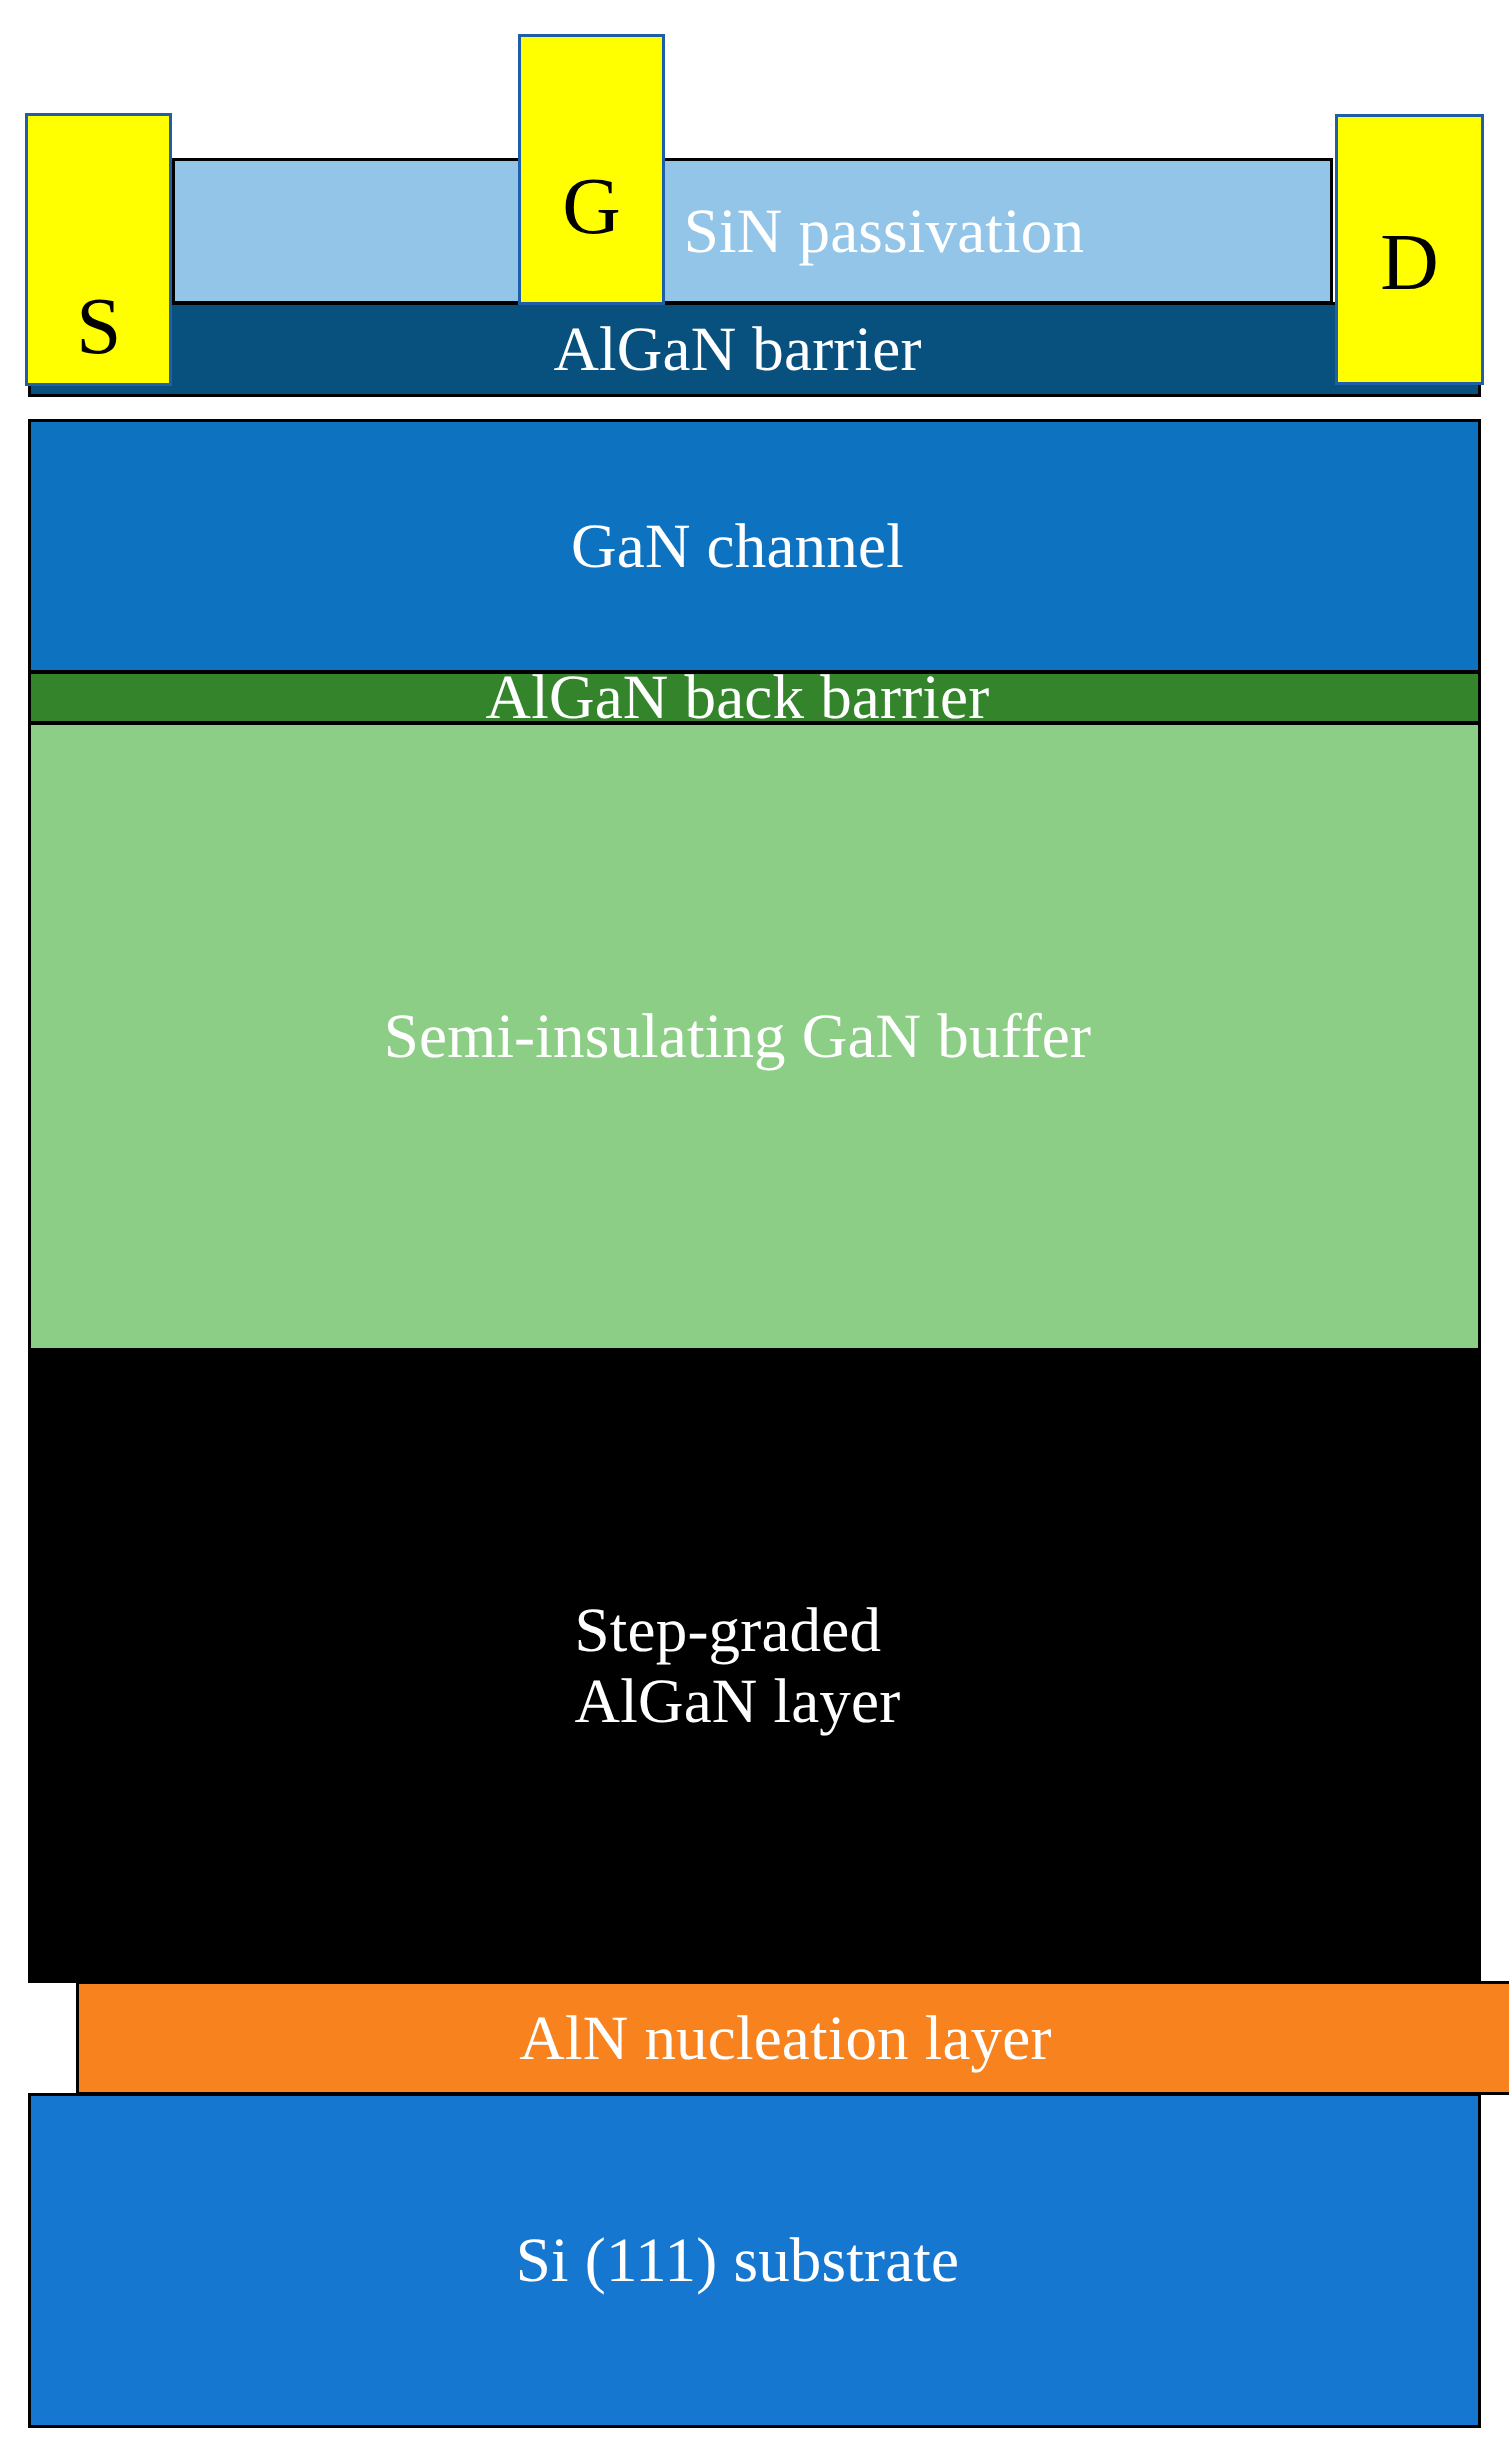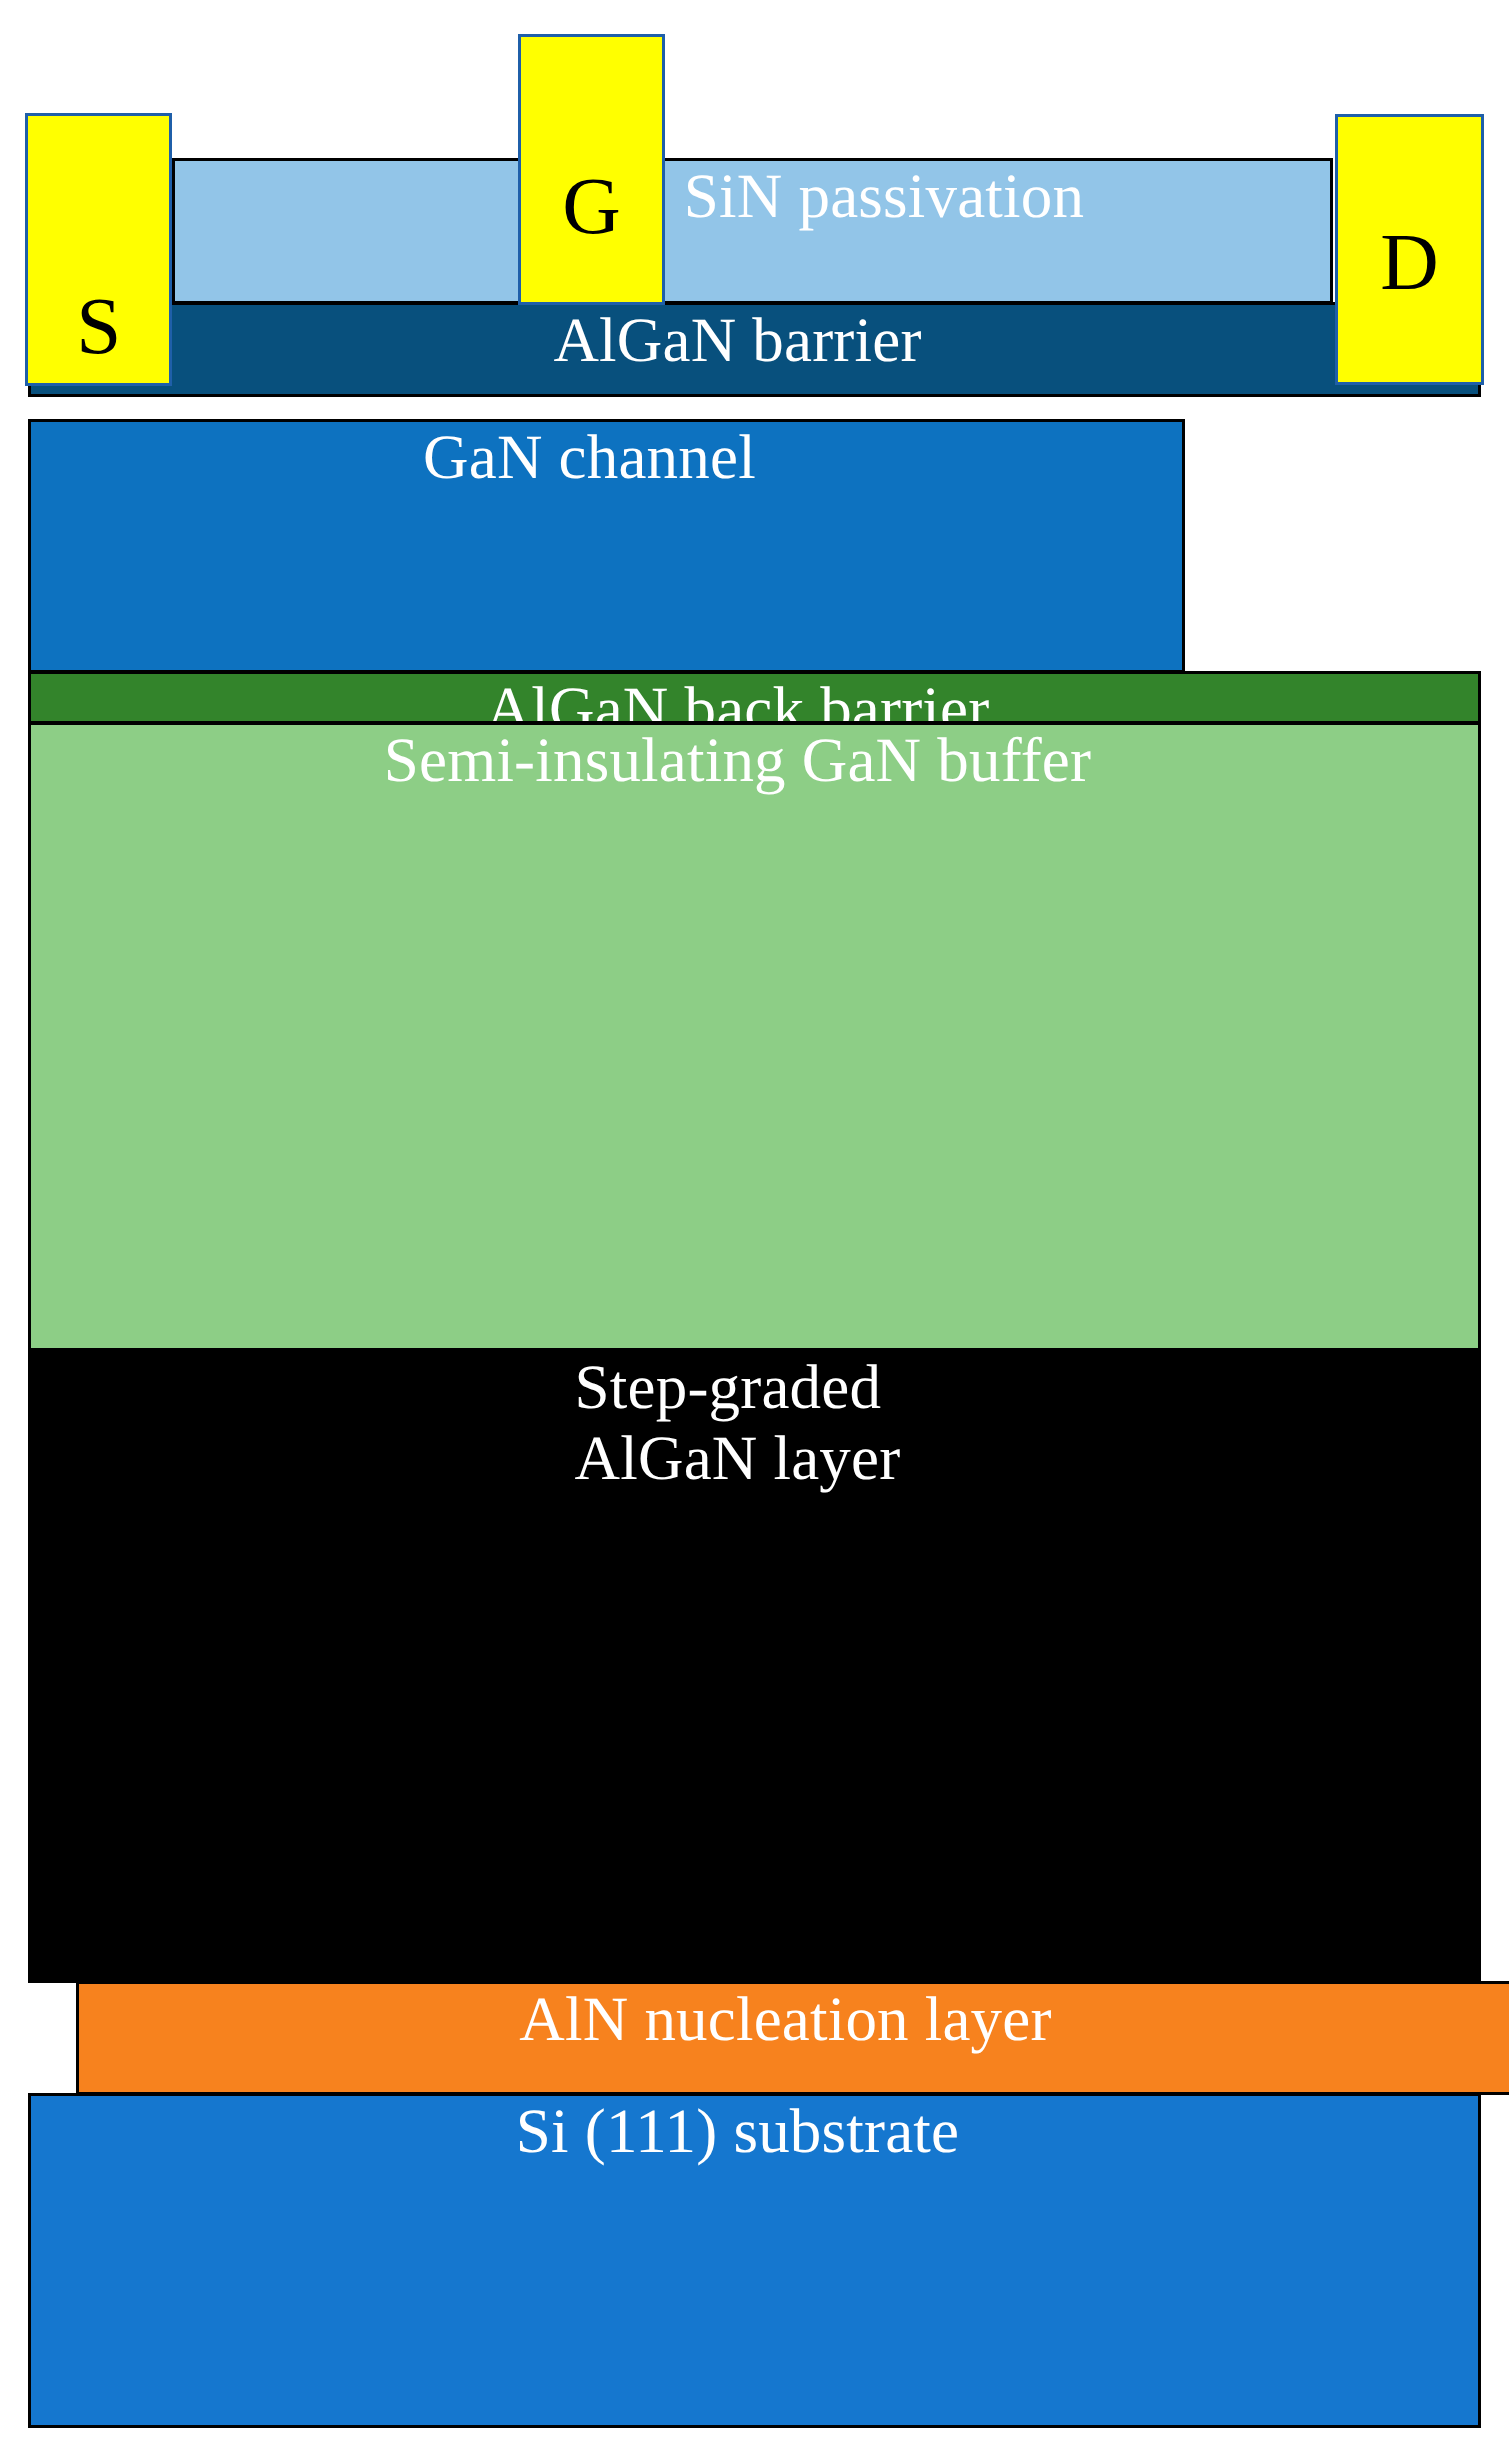--- a/index.html
+++ b/index.html
@@ -24,20 +24,21 @@
     height: 2462px;
     background: #ffffff;
   }
 
   
   .layer {
     position: absolute;
     box-sizing: border-box;
     border: 3.4px solid #000000;
     display: flex;
+    align-items: center;
     justify-content: center;
     overflow: hidden;
   }
   .layer-label {
     color: #ffffff;
     font-family: "Liberation Serif", "DejaVu Serif", serif;
     font-weight: 400;
     line-height: 1.12;
     text-align: center;
     white-space: pre-line;
@@ -55,21 +56,21 @@
     margin-left: 263px;   
   }
 
   #layer-barrier {
     left: 28px;   top: 302px;   width: 1453px; height: 95px;
     background: #08507d;
   }
   #layer-barrier .layer-label { font-size: 63px; margin-left: -34px; }
 
   #layer-channel {
-    left: 28px;   top: 419px;   width: 1157px; height: 254px;
+    left: 28px;   top: 419px;   width: 1453px; height: 254px;
     background: #0d72c0;
   }
   #layer-channel .layer-label { font-size: 63px; margin-left: -34px; }
 
   #layer-backbarrier {
     left: 28px;   top: 671px;   width: 1453px; height: 53px;
     background: #33842b;
   }
   #layer-backbarrier .layer-label { font-size: 63px; margin-left: -34px; }
 

